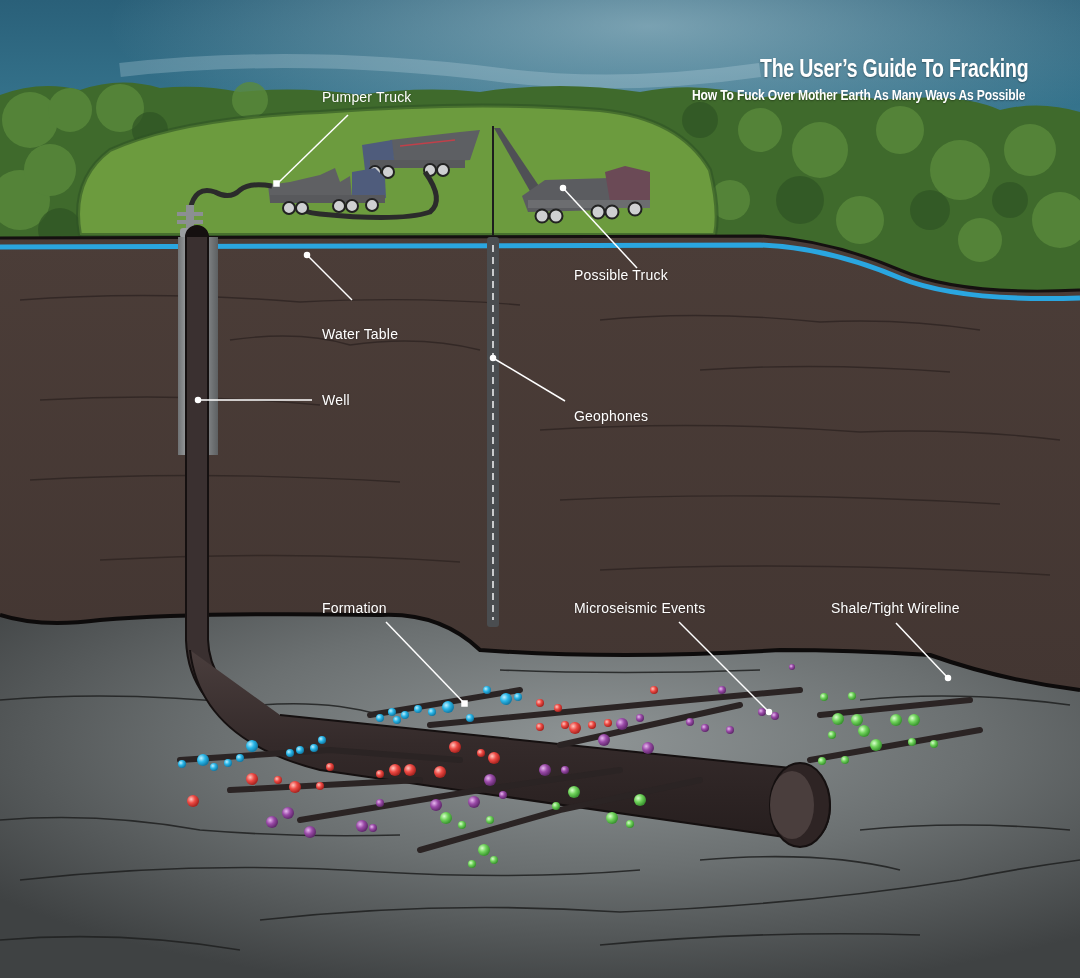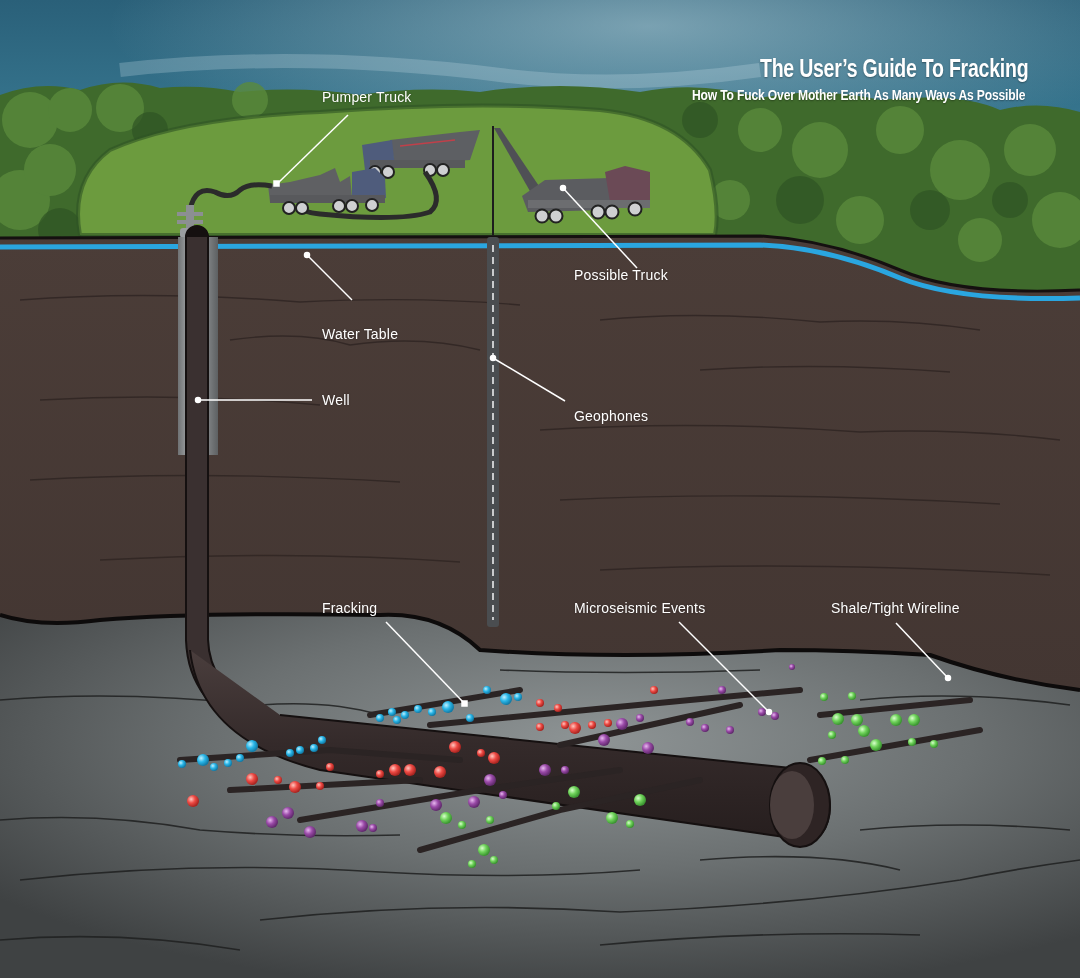--- a/index.html
+++ b/index.html
@@ -326,17 +326,17 @@
   <div class="title-block">
     <div class="title">The User’s Guide To Fracking</div>
     <div class="subtitle">How To Fuck Over Mother Earth As Many Ways As Possible</div>
   </div>
 
   <div class="label" style="left:322px; top:89px;">Pumper Truck</div>
   <div class="label" style="left:574px; top:267px;">Possible Truck</div>
   <div class="label" style="left:322px; top:303px;margin-top:23px;">Water Table</div>
   <div class="label" style="left:322px; top:392px;text-align:right;">Well</div>
   <div class="label" style="left:574px; top:408px;">Geophones</div>
-  <div class="label" style="left:322px; top:600px;">Fracking</div>
+  <div class="label" style="left:322px; top:600px;">Formation</div>
   <div class="label" style="left:574px; top:600px;text-align:right;">Microseismic Events</div>
   <div class="label" style="left:831px; top:600px;">Shale/Tight Wireline</div>
 
 </div>
 
 </body></html>

